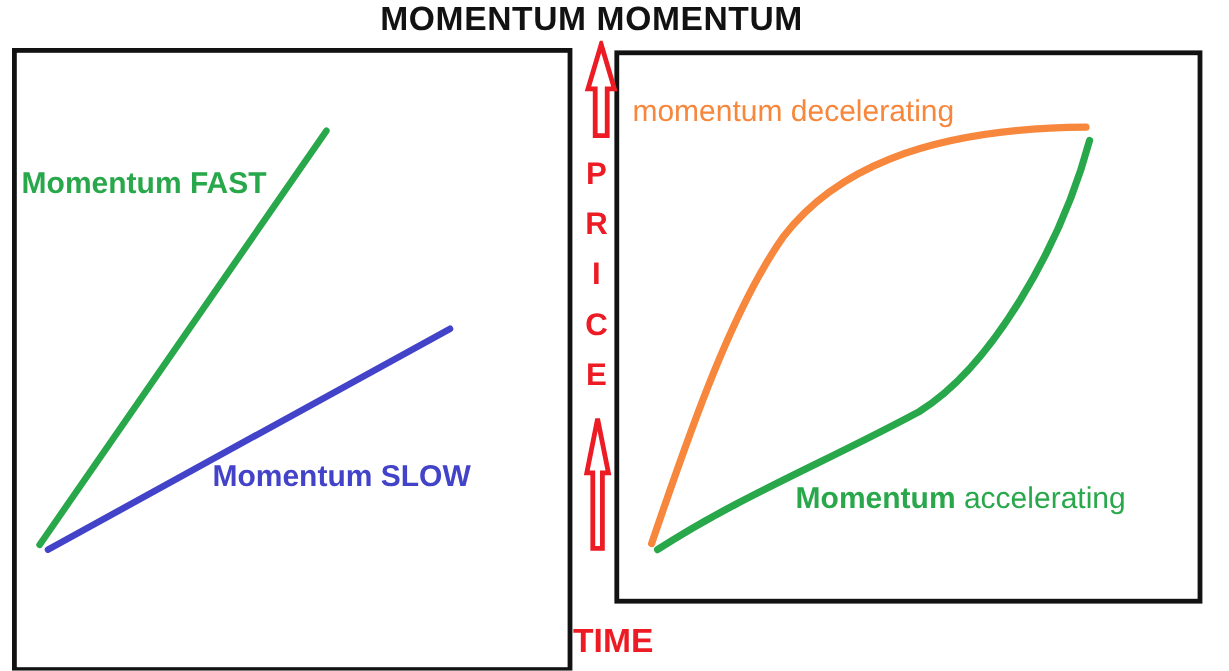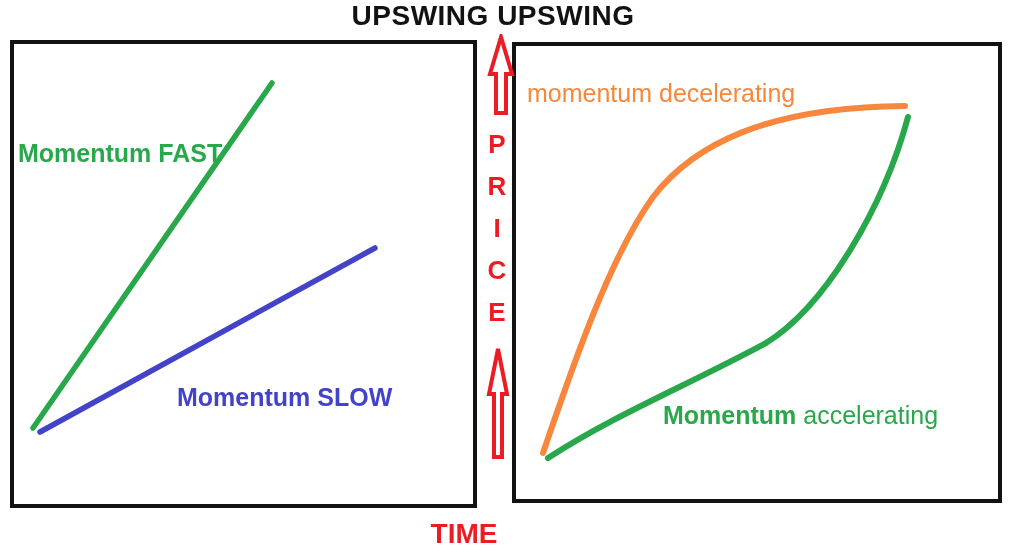--- a/index.html
+++ b/index.html
@@ -9,21 +9,21 @@
   }
   .title {
     position:absolute; left:493px; top:0px; transform:translateX(-50%);
     margin:0; font-size:28px; font-weight:bold; color:var(--ink,#121212);
     white-space:nowrap; letter-spacing:0.5px;
   }
   .panel {
     position:absolute; box-sizing:border-box;
     border:4px solid var(--ink,#121212); background:#fff;
   }
-  .panel-left  { left:10px;  top:40px; width:467px; height:468px; }
+  .panel-left  { left:10px;  top:40px; width:467px; height:520px; }
   .panel-right { left:512px; top:42px; width:490px; height:461px; }
   .panel svg { position:absolute; left:0; top:0; width:100%; height:100%; display:block; }
   .lbl { position:absolute; white-space:nowrap; font-size:25px; line-height:1.1; }
   .bold   { font-weight:bold; }
   .c-green  { color:var(--green,#29A84B); }
   .c-blue   { color:var(--blue,#4343C9); }
   .c-orange { color:var(--orange,#F6873C); }
   .c-red    { color:var(--red,#EC1B24); }
   .s-green  { stroke:var(--green,#29A84B); }
   .s-blue   { stroke:var(--blue,#4343C9); }
@@ -36,30 +36,30 @@
   .price-letters {
     position:absolute; left:481px; top:123px; width:32px;
     display:flex; flex-direction:column; align-items:center;
     font-size:26px; font-weight:bold; line-height:42px;
   }
   .arrow { position:absolute; }
   .arrow-top    { left:487px; top:34px;  }
   .arrow-bottom { left:486px; top:346px; }
   .arrow polygon { fill:#fff; stroke:var(--red,#EC1B24); stroke-width:4; stroke-linejoin:miter; }
   .time-label {
-    position:absolute; left:464px; top:518px; transform:translateX(-50%);
+    position:absolute; left:511px; top:518px; transform:translateX(-50%);
     font-size:28px; font-weight:bold; white-space:nowrap;text-align:right;
   }
 </style>
 </head>
 <body>
 
 <div class="stage">
 
-  <h1 class="title">UPSWING UPSWING</h1>
+  <h1 class="title">MOMENTUM MOMENTUM</h1>
 
   <div class="panel panel-left">
     <svg viewBox="0 0 459 460">
       <line class="curve s-green" x1="19" y1="384" x2="258" y2="39" stroke-width="5.5"></line>
       <line class="curve s-blue" x1="26" y1="388" x2="361" y2="204" stroke-width="5.5"></line>
     </svg>
     <div class="lbl bold c-green fast-label">Momentum FAST</div>
     <div class="lbl bold c-blue slow-label">Momentum SLOW</div>
   </div>
 

